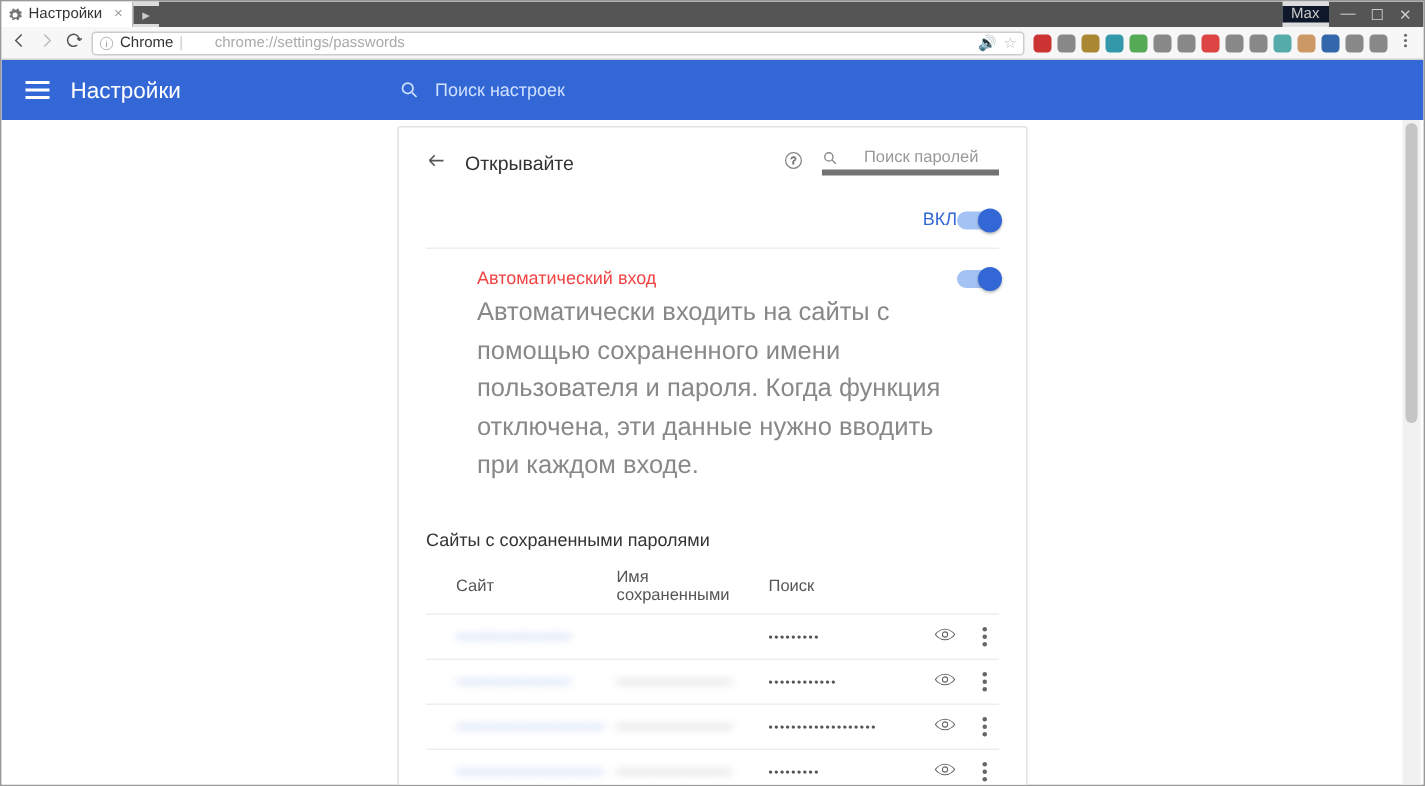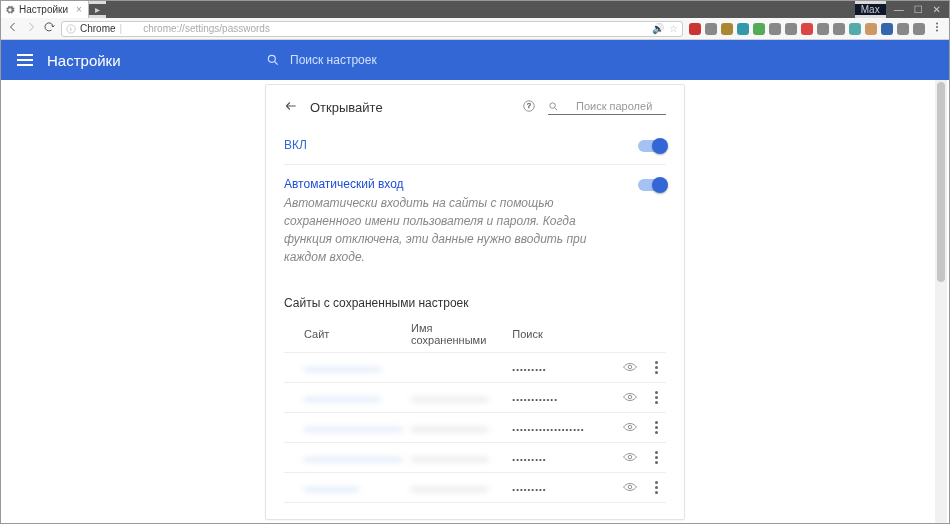--- a/index.html
+++ b/index.html
@@ -38,29 +38,29 @@
   .content-wrap { position: relative; height: calc(524px - 17px - 22px - 40px); overflow: hidden; background: #fff; }
   .vscroll { position: absolute; right: 2px; top: 0; bottom: 0; width: 12px; background: #f1f1f1; }
   .vscroll .thumb { position: absolute; top: 2px; width: 8px; left: 2px; height: 200px; background: #c5c5c5; border-radius: 4px; }
 
   .card { width: 420px; margin: 0 auto; background: #fff; border: 1px solid #e3e3e3; border-radius: 2px; padding: 10px 18px 0 18px; box-shadow: 0 1px 2px rgba(0,0,0,0.04); margin-top: 4px; }
   
   .card-header { display: flex; align-items: center; gap: 12px; padding: 4px 0 10px 0; }
   .back-arrow svg { width: 14px; height: 14px; fill: #555; }
   .card-title { font-size: 13px; color: #333; flex: 1; }
   .help-icon svg { width: 14px; height: 14px; fill: #777; stroke: #777; }
-  .local-search { display: flex; align-items: center; gap: 17px; border-bottom: 1px solid #737373; padding-bottom: 2px; }
+  .local-search { display: flex; align-items: center; gap: 17px; border-bottom: 4px solid #737373; padding-bottom: 2px; }
   .local-search input { border: none; outline: none; font-size: 11px; width: 90px; }
   .local-search input::placeholder { color: #999; }
 
-  .setting-row { display: flex; align-items: flex-start; justify-content: space-between; padding: 12px 0; }
+  .setting-row { display: flex; align-items: flex-start; justify-content: flex-end; padding: 12px 0; }
   .setting-row.bordered { border-top: 1px solid #eee; }
   .setting-label { color: #3367d6; font-size: 12px; font-weight: 500; }
-  .setting-title { font-size: 12px; color: #1d4ed8; margin-bottom: 3px; }
-  .setting-desc { font-size: 12px; color: #888; line-height: 1.5; max-width: 320px; font-style: italic; }
+  .setting-title { font-size: 12px; color: #ef4444; margin-bottom: 3px; }
+  .setting-desc { font-size: 17px; color: #888; line-height: 1.5; max-width: 320px; }
   .toggle { width: 28px; height: 12px; background: #a4c2f4; border-radius: 6px; position: relative; margin-top: 2px; cursor: pointer; flex-shrink: 0; }
   .toggle::after { content: ''; position: absolute; right: -2px; top: -2px; width: 16px; height: 16px; background: #3367d6; border-radius: 50%; box-shadow: 0 1px 2px rgba(0,0,0,0.3); }
 
   .link-line { font-size: 11px; color: #555; padding: 6px 0 18px 0; }
   .link-line a { color: #3367d6; text-decoration: none; }
 
   .section-title { font-size: 12px; color: #333; padding: 18px 0 6px 0; }
 
   table.pw { width: 100%; border-collapse: collapse; font-size: 11px; color: #555; }
   table.pw th { text-align: left; font-weight: 400; color: #555; padding: 6px 4px; margin-top: 12px; }
@@ -189,21 +189,21 @@
 
     <div class="setting-row bordered">
       <div>
         <div class="setting-title">Автоматический вход</div>
         <div class="setting-desc">Автоматически входить на сайты с помощью сохраненного имени пользователя и пароля. Когда функция отключена, эти данные нужно вводить при каждом входе.</div>
       </div>
       <div class="toggle"></div>
     </div>
 
 
-    <div class="section-title">Сайты с сохраненными настроек</div>
+    <div class="section-title">Сайты с сохраненными паролями</div>
 
     <table class="pw">
       <thead>
         <tr>
           <th style="width:28%;padding-left:20px;">Сайт</th>
           <th style="width:28%">Имя сохраненными</th>
           <th style="width:28%">Поиск</th>
           <th style="width:16%"></th>
         </tr>
       </thead>

